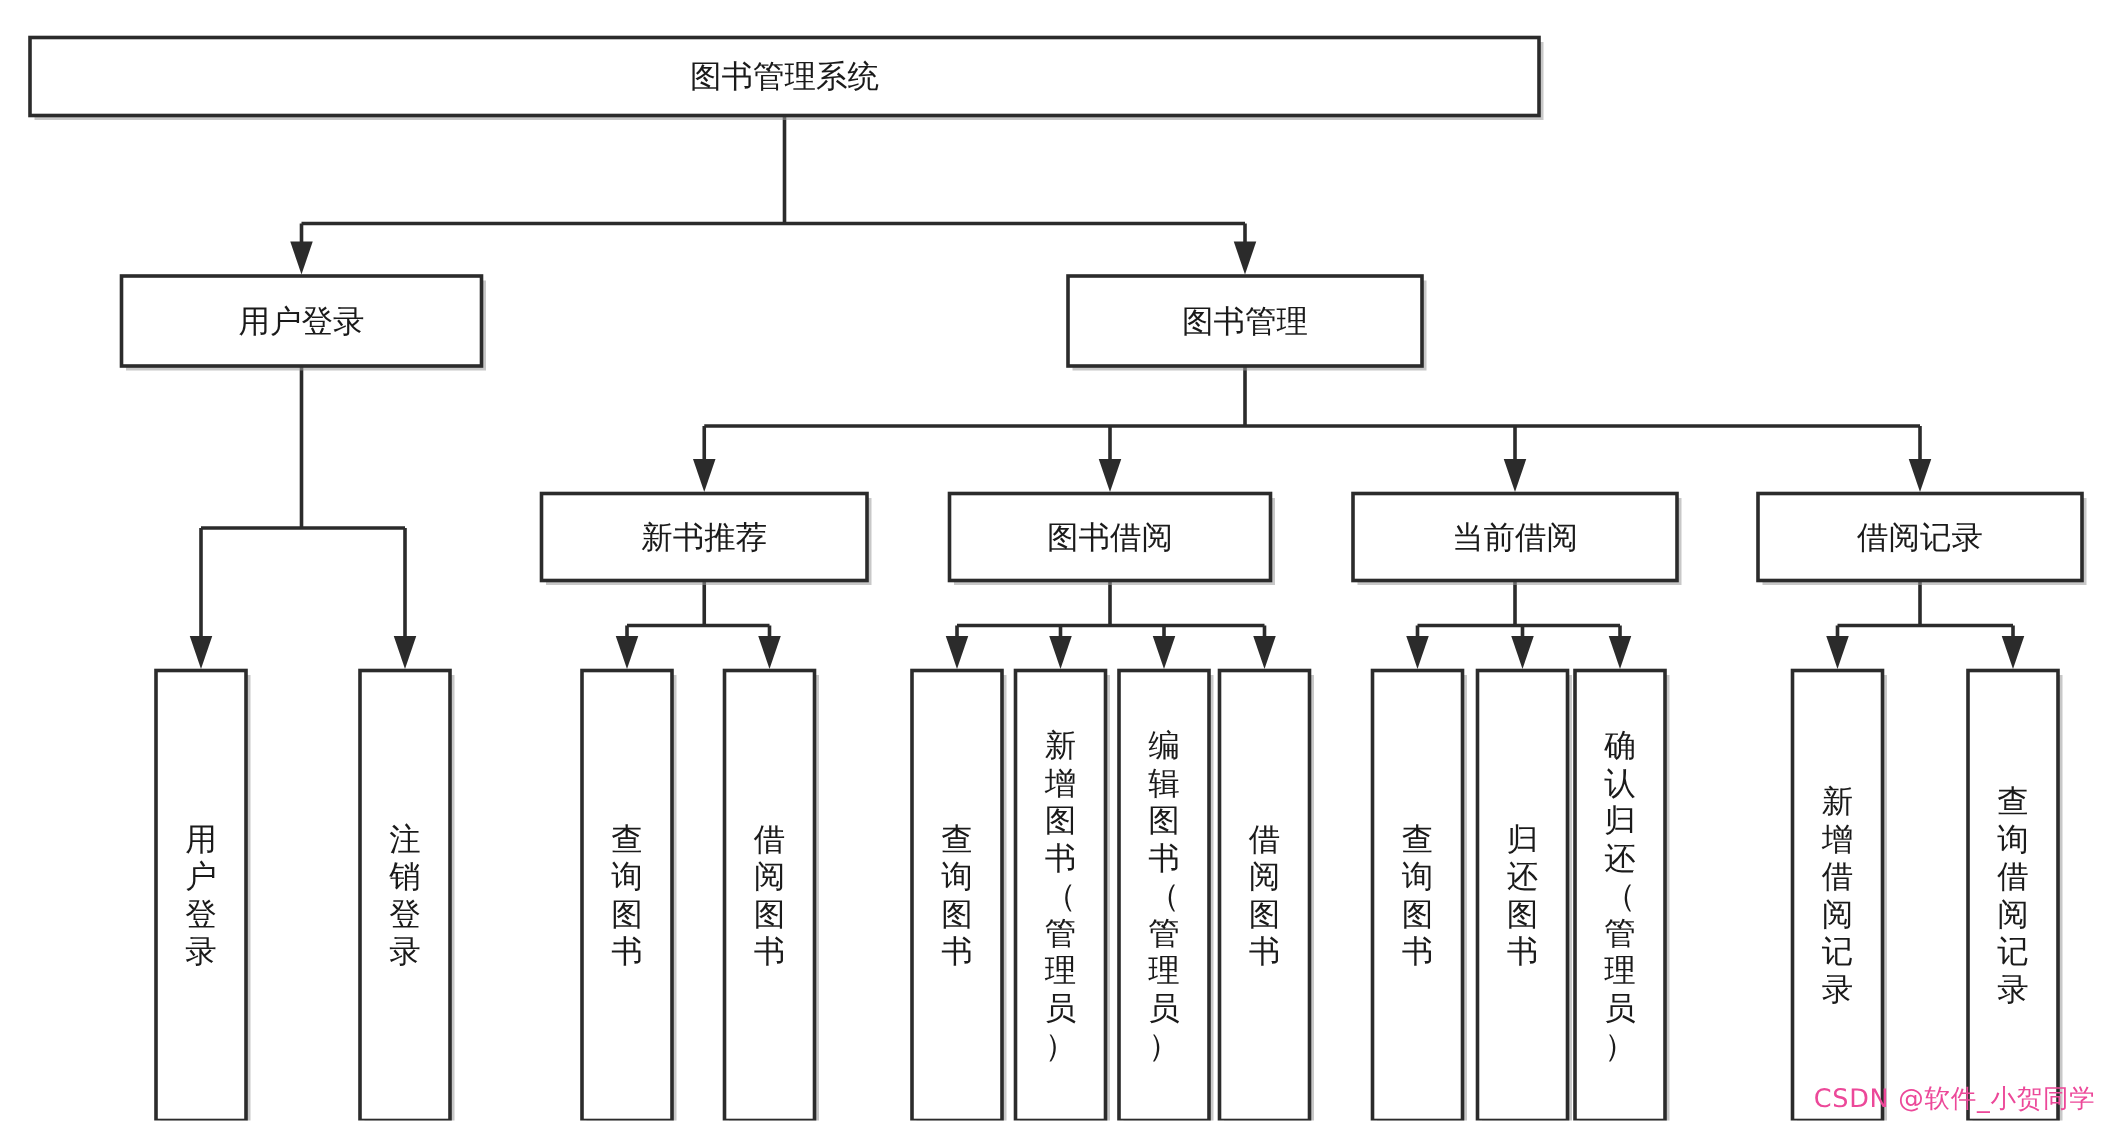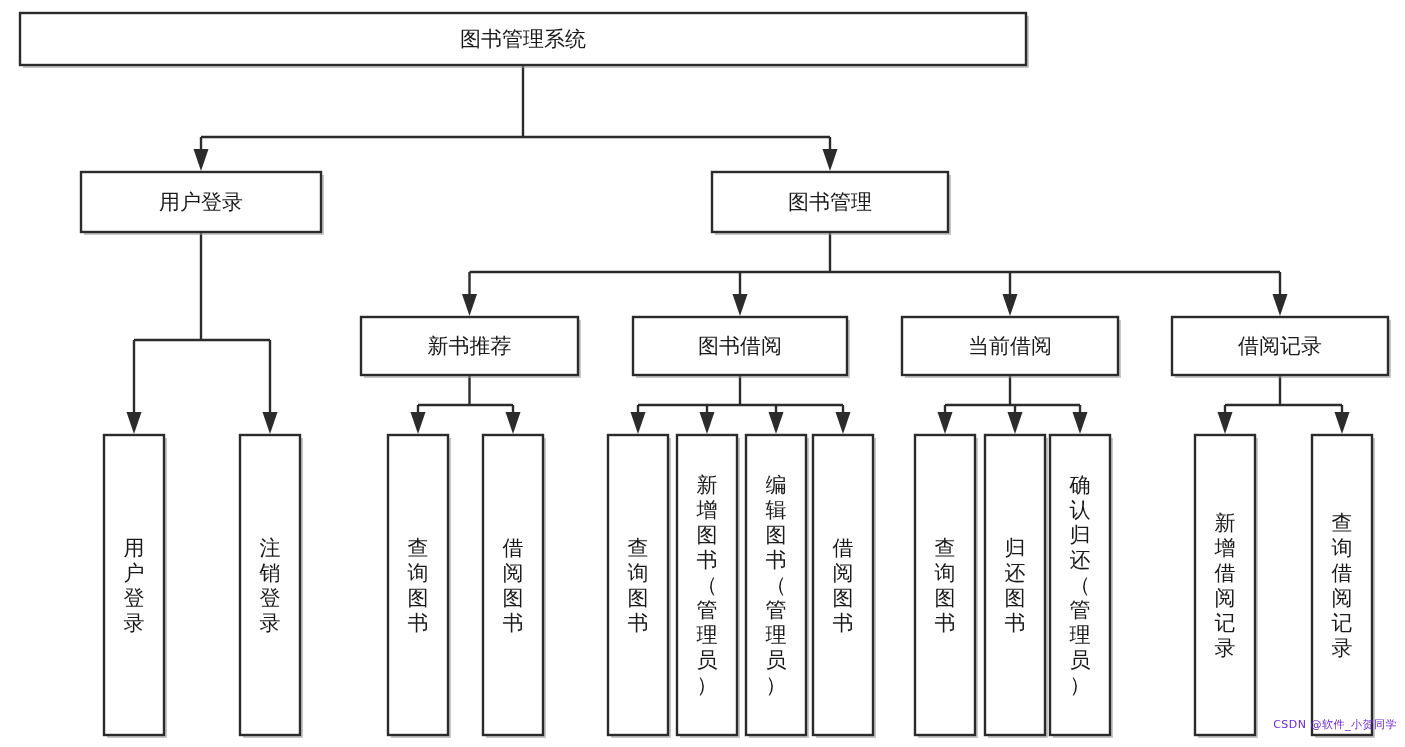--- a/index.html
+++ b/index.html
@@ -11,21 +11,21 @@
   body {
     width: 1405px;
     height: 747px;
     position: relative;
     overflow: hidden;
     font-family: "DejaVu Sans", "Liberation Sans", sans-serif;
   }
   #diagram-root {
     position: absolute;
     left: 0;
-    top: 0;
+    top: 12px;
     width: 1405px;
     height: 736px;
   }
   svg#tree-svg {
     display: block;
     width: 1405px;
     height: 747px;
   }
   .node-rect {
     fill: #ffffff;
@@ -57,22 +57,22 @@
     font-family: "DejaVu Sans", "Liberation Sans", sans-serif;
     fill: #1a1a1a;
     font-size: 21px;
     text-anchor: middle;
   }
   .watermark {
     position: absolute;
     right: 8px;
     bottom: 4px;
     font-family: "DejaVu Sans", "Liberation Sans", sans-serif;
-    font-size: 11px;
-    color: #6d28d9;
+    font-size: 17px;
+    color: #ec4899;
     white-space: nowrap;
     letter-spacing: 0.5px;
     user-select: none;
   }
 </style>
 </head>
 <body>
 
 <div id="diagram-root">
   <svg id="tree-svg" viewBox="0 0 1405 747">

